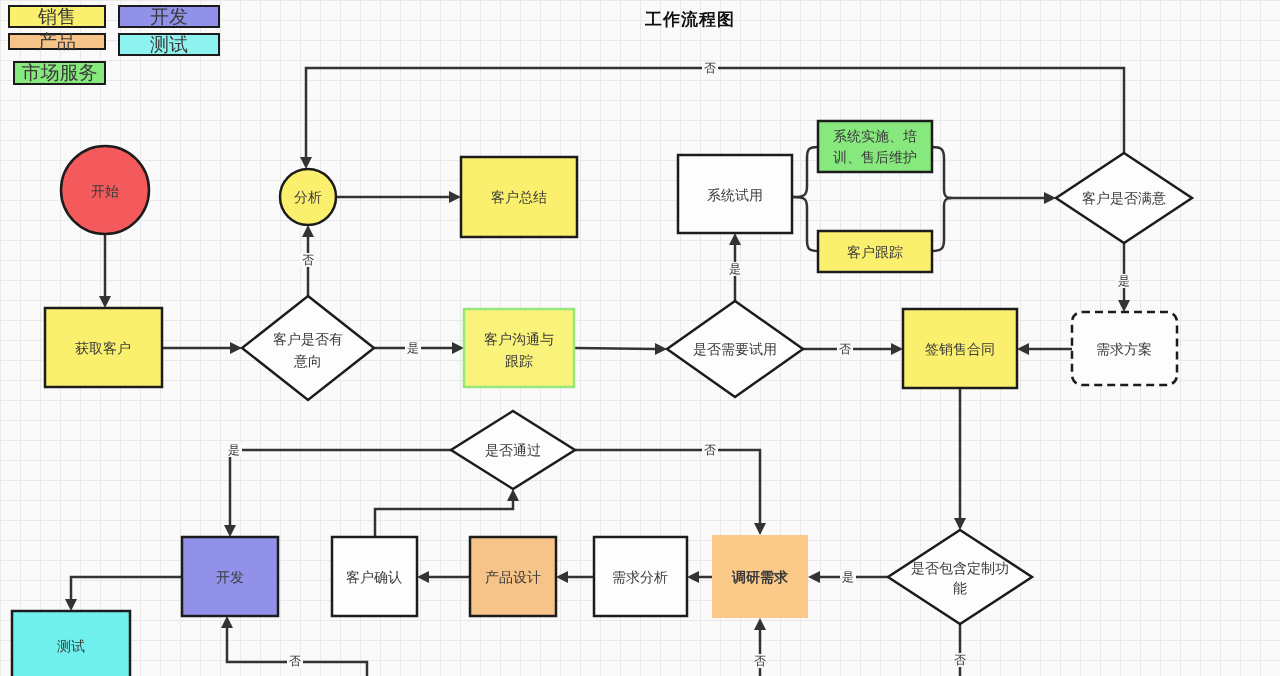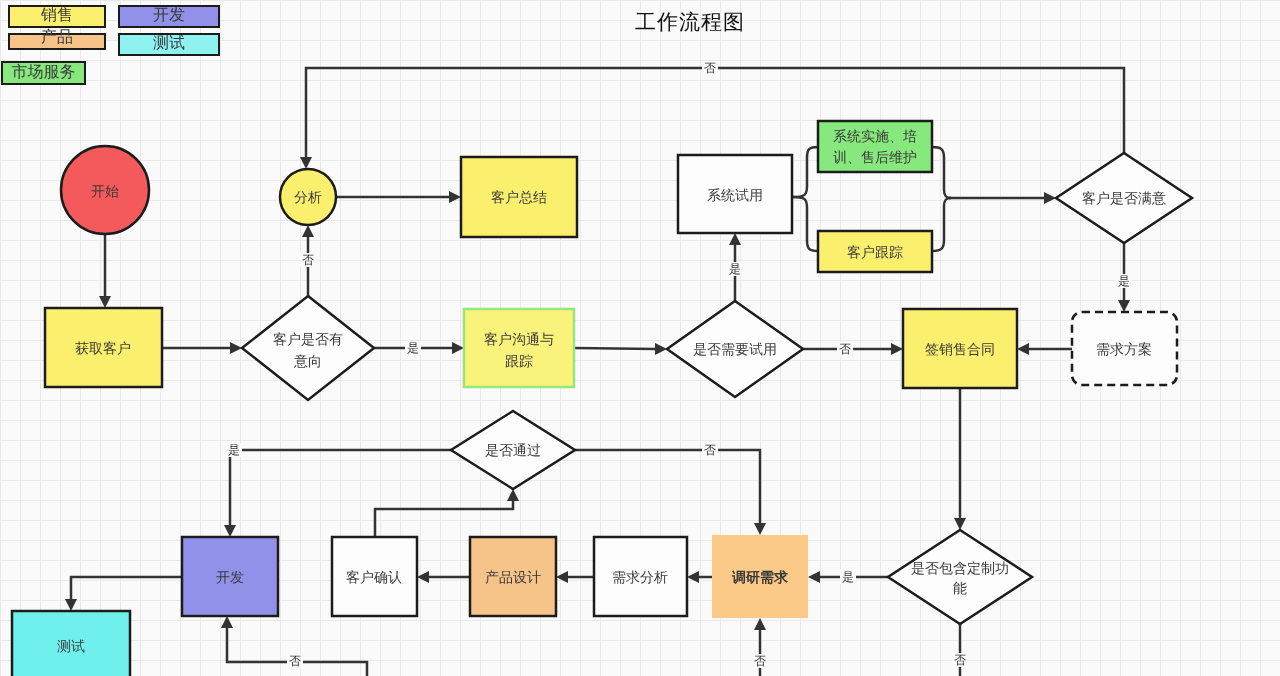--- a/index.html
+++ b/index.html
@@ -2,23 +2,23 @@
 <html><head>
 <meta charset="utf-8">
 <style>
   html,body{margin:0;padding:0;}
   body{width:1280px;height:676px;overflow:hidden;font-family:"Liberation Sans","DejaVu Sans",sans-serif;}
   .stage{position:relative;width:1280px;height:676px;background-color:#fafafa;
     background-image:
       repeating-linear-gradient(to right,#e9e9e9 0 1px,transparent 1px 20px),
       repeating-linear-gradient(to bottom,#e9e9e9 0 1px,transparent 1px 20px);}
   .title{position:absolute;left:690px;top:8px;transform:translateX(-50%);
-    font-size:21px;font-weight:normal;color:#111;letter-spacing:1px;white-space:nowrap;}
-  .lg{position:absolute;border:2px solid #1b1b1b;display:flex;align-items:flex-end;justify-content:center;
-    font-size:16px;color:#3a3a3a;box-sizing:border-box;}
+    font-size:17px;font-weight:bold;color:#111;letter-spacing:1px;white-space:nowrap;}
+  .lg{position:absolute;border:2px solid #1b1b1b;display:flex;align-items:center;justify-content:center;
+    font-size:19px;color:#3a3a3a;box-sizing:border-box;}
   .chip{position:absolute;transform:translate(-50%,-50%);font-size:12px;color:#333;
     background:#fafafa;padding:0 2px;line-height:14px;white-space:nowrap;}
   svg{position:absolute;left:0;top:0;}
   .e{stroke:#333;stroke-width:2.5;fill:none;}
   .ah{fill:#333;stroke:none;}
   .sh{stroke:#1c1c1c;stroke-width:2.5;}
   .nt{font-family:"Liberation Sans","DejaVu Sans",sans-serif;font-size:14px;fill:#3a3a3a;text-anchor:middle;}
 </style>
 </head>
 <body>
@@ -32,21 +32,21 @@
     </div>
   <div class="lg" style="left:118px;top:5px;width:102px;height:23px;background:#9191E9">
       <span>开发</span>
     </div>
   <div class="lg" style="left:8px;top:33px;width:98px;height:17px;background:#F6C389">
       <span>产品</span>
     </div>
   <div class="lg" style="left:118px;top:33px;width:102px;height:23px;background:#8DF2F0">
       <span>测试</span>
     </div>
-  <div class="lg" style="left:1px;top:61px;width:85px;height:24px;background:#87E87E">
+  <div class="lg" style="left:13px;top:61px;width:93px;height:24px;background:#87E87E">
       <span>市场服务</span>
     </div>
 
   <svg width="1280" height="676" viewBox="0 0 1280 676">
 
     <path class="e" d="M105,234 L105,297"></path>
     <polygon class="ah" points="99,296 111,296 105,308"></polygon>
 
     <path class="e" d="M162,348 L231,348"></path>
     <polygon class="ah" points="230,342 230,354 242,348"></polygon>

